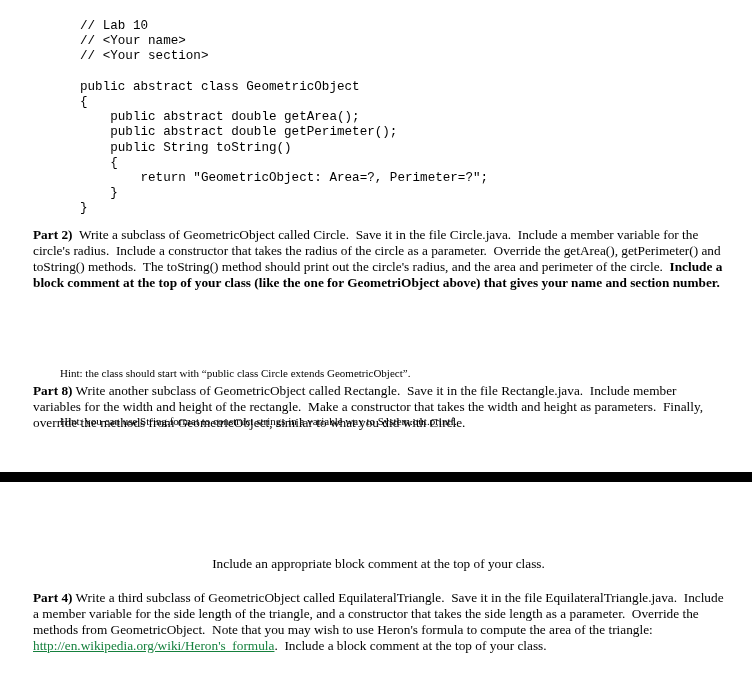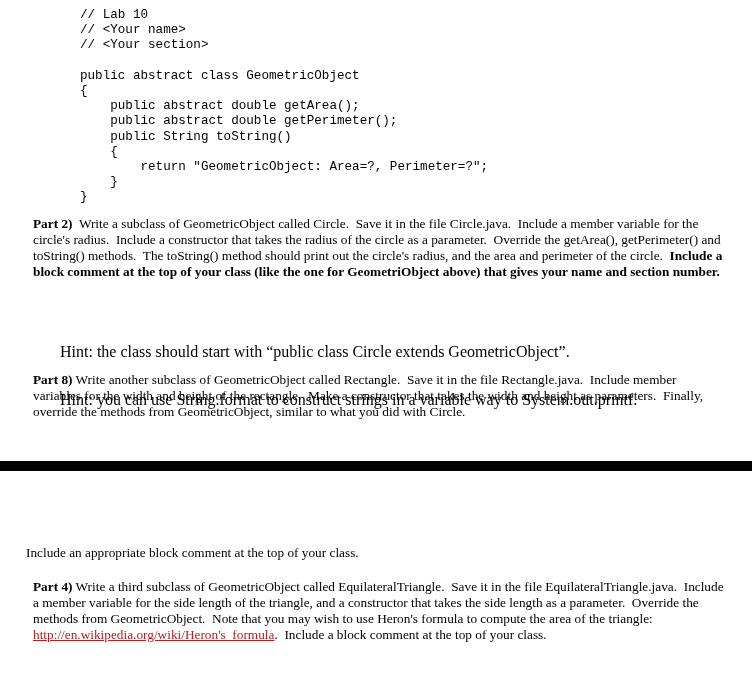--- a/index.html
+++ b/index.html
@@ -5,21 +5,21 @@
   * { margin: 0; padding: 0; box-sizing: border-box; }
   html, body { background: #ffffff; }
   body {
     width: 752px;
     height: 681px;
     position: relative;
     overflow: hidden;
     font-family: "Liberation Serif", serif;
     color: #000000;
   }
-  .page { position: absolute; inset: 0; background: #ffffff; }
+  .page { position: absolute; inset: 0; background: #ffffff; margin-top: 11px; }
 
   .code {
     position: absolute;
     left: 80px;
     top: 8px;
     font-family: "Liberation Mono", "DejaVu Sans Mono", monospace;
     font-size: 12.6px;
     line-height: 15.2px;
     white-space: pre;
     color: #000000;
@@ -30,42 +30,42 @@
     line-height: 16px;
     white-space: pre-wrap;
   }
   .para b { font-weight: bold; text-align: center; }
 
   .part2 { position: absolute; left: 33px; top: 216px; width: 691px; }
 
   .hints {
     position: absolute;
     left: 60px;
-    top: 312px;
-    font-size: 16px;
+    top: 322px;
+    font-size: 11px;
     line-height: 16px;
     white-space: pre-wrap;
   }
 
   .part3 { position: absolute; left: 33px; top: 372px; width: 691px; }
 
   .page-break {
     position: absolute;
     left: 0;
     top: 461px;
     width: 752px;
     height: 10px;
     background: #000000;
   }
 
-  .note { position: absolute; left: 26px; top: 545px; width: 691px; }
+  .note { position: absolute; left: 33px; top: 545px; width: 691px; text-align: center; }
 
   .part4 { position: absolute; left: 33px; top: 579px; width: 692px; }
 
-  .link { color: #b91c1c; cursor: pointer; }
+  .link { color: #15803d; cursor: pointer; }
 </style>
 </head>
 <body>
 
 <div class="page">
 
   <pre class="code">// Lab 10
 // &lt;Your name&gt;
 // &lt;Your section&gt;
 

